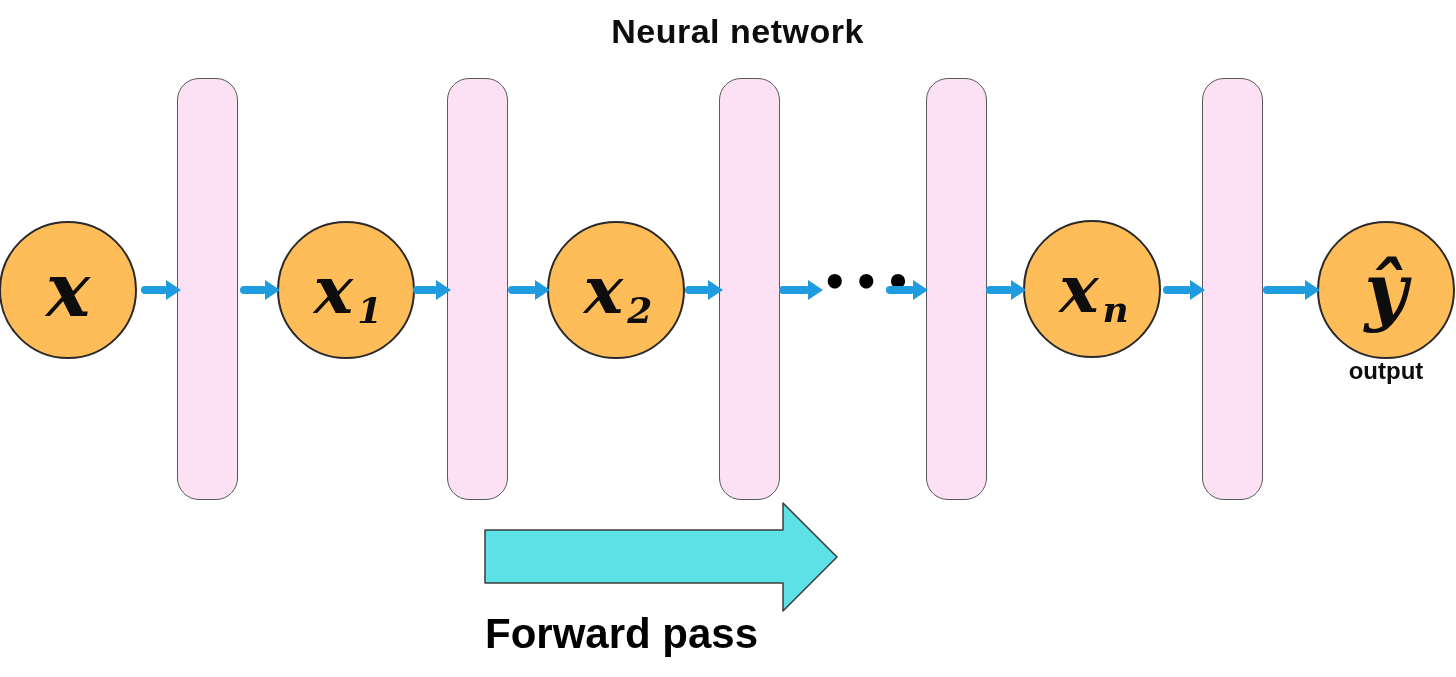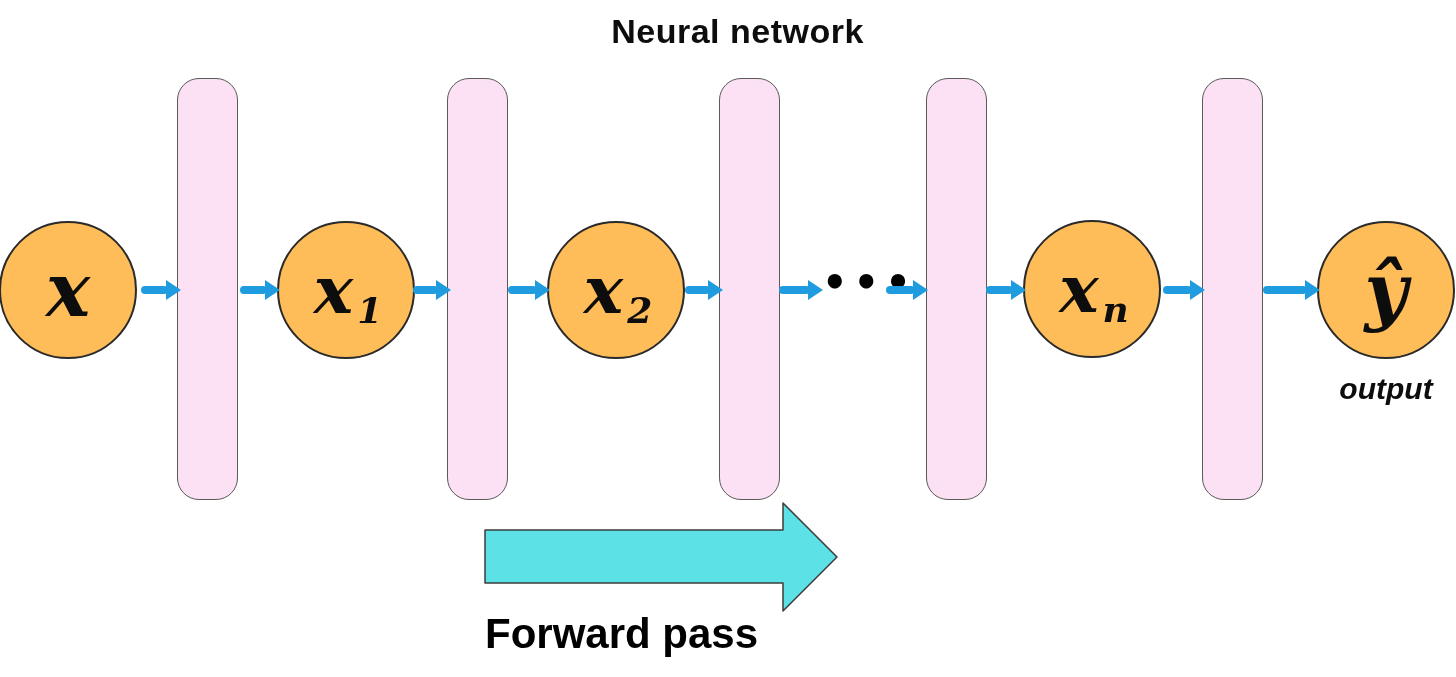--- a/index.html
+++ b/index.html
@@ -103,21 +103,21 @@
   <div class="ellipsis">•••</div>
 
   <div class="node" style="left:1023px;top:220px;">
     <span class="node-symbol">x</span>
       <span class="node-sub">n</span>
   </div>
 
   <div class="node" style="left:1317px;top:221px;">
     <span class="node-symbol large">ŷ</span>
   </div>
-  <div class="caption" style="left:1317px;top:372px;width:138px;font-size:30px;font-style:italic;">output</div>
+  <div class="caption" style="left:1317px;top:357px;width:138px;font-size:24px;">output</div>
 
   <div class="flow-arrow" style="left:141px;width:38px;">
       <div class="shaft"></div>
       <div class="head"></div>
     </div>
   <div class="flow-arrow" style="left:240px;width:38px;">
       <div class="shaft"></div>
       <div class="head"></div>
     </div>
   <div class="flow-arrow" style="left:413px;width:36px;">

